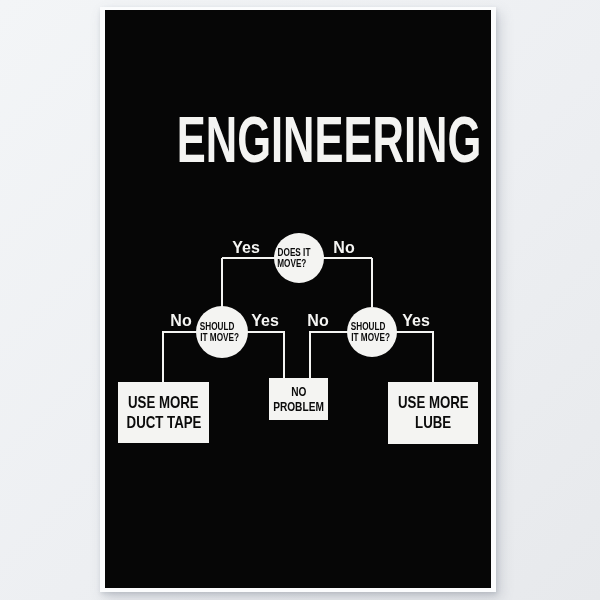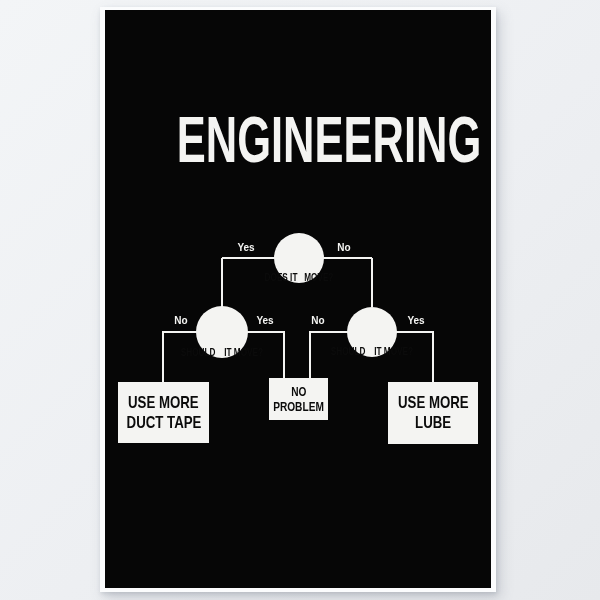--- a/index.html
+++ b/index.html
@@ -47,42 +47,42 @@
     display:inline-block;
     font-size:43px; font-weight:bold; line-height:42px;
     white-space:nowrap;
     transform:scaleX(0.66); transform-origin:center;
   }
   
   .edge{ position:absolute; background:var(--white); }
   .decision{
     position:absolute; border-radius:50%;
     background:var(--white); color:var(--node-text);
-    display:flex; flex-direction:row; align-items:flex-end; justify-content:center;
+    display:flex; flex-direction:column; align-items:flex-start; justify-content:center;
     text-align:center;
   }
   .decision span{
     display:block; font-weight:bold; font-size:10px; line-height:11px;
     white-space:nowrap; transform:scaleX(0.82); transform-origin:center;
   }
   .outcome{
     position:absolute;
     background:var(--white); color:var(--node-text);
     display:flex; flex-direction:column; align-items:center; justify-content:center;
     text-align:center;
   }
   .outcome span{
     display:block; font-weight:bold;
     white-space:nowrap; transform:scaleX(0.78); transform-origin:center;
   }
   .outcome.big span{ font-size:17px; line-height:20px; }
   .outcome.small span{ font-size:13px; line-height:15px; }
   .yn{
     position:absolute; width:40px;
-    color:var(--white); font-weight:bold; font-size:10px; line-height:12px;
+    color:var(--white); font-weight:bold; font-size:16px; line-height:12px;
     text-align:center;
   }
   
   #n-root  { left:169px; top:223px; width:50px; height:50px; }
   #n-left  { left:91px;  top:296px; width:52px; height:52px; }
   #n-right { left:242px; top:297px; width:50px; height:50px; }
 
   #e-top-h    { left:117px; top:247px; width:150px; height:2px; }
   #e-top-lv   { left:116px; top:248px; width:2px;  height:49px; }
   #e-top-rv   { left:266px; top:248px; width:2px;  height:49px; }

